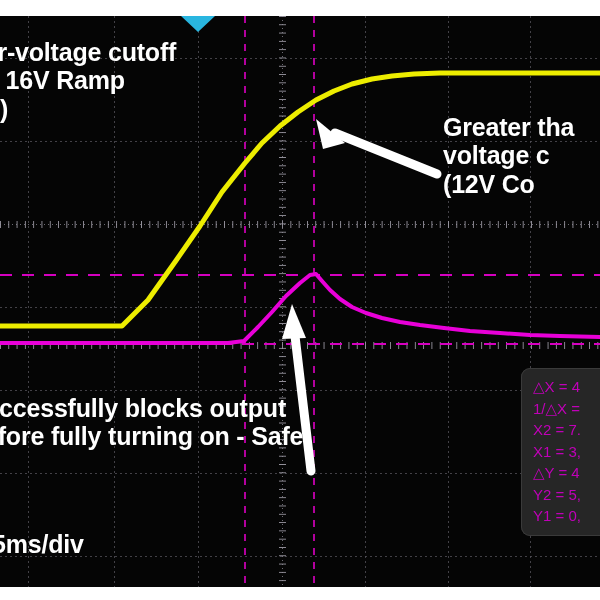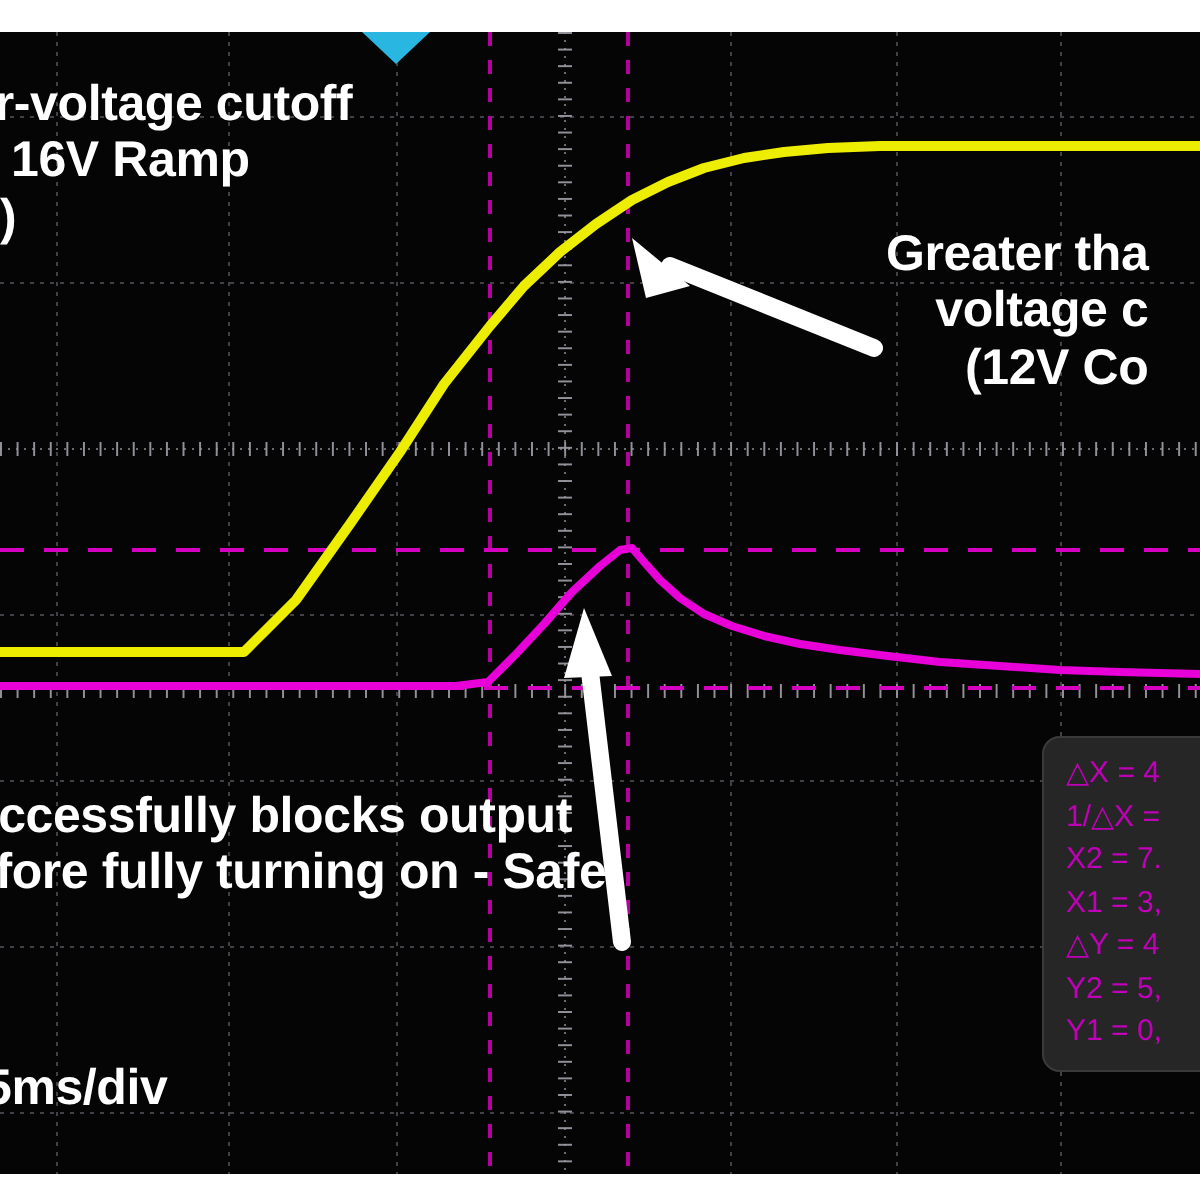--- a/index.html
+++ b/index.html
@@ -44,21 +44,21 @@
   .trig{position:absolute;width:0;height:0;border-left:17px solid transparent;
         border-right:17px solid transparent;border-top:16px solid #29b6e0;}
 
   
   svg.trace{position:absolute;left:0;top:0;width:600px;height:571px;overflow:visible;}
 
   
   .anno{position:absolute;color:#fff;font-weight:bold;line-height:1.13;
         white-space:pre;letter-spacing:-.2px;}
   .anno-ovp{font-size:25px;left:-30px;top:22px;}
-  .anno-right{font-size:25px;left:443px;top:97px;text-align:right;}
+  .anno-right{font-size:25px;left:443px;top:97px;text-align:left;}
   .anno-block{font-size:25px;left:-16px;top:378px;}
   .anno-time{font-size:25px;left:-8px;top:514px;}
 
   
   svg.arrow{position:absolute;overflow:visible;}
 
   
   .meas{position:absolute;left:521px;top:352px;width:120px;
         background:#262626;border-radius:9px;padding:8px 0 9px 12px;
         box-shadow:0 0 0 1px #3a3a3a inset;}

